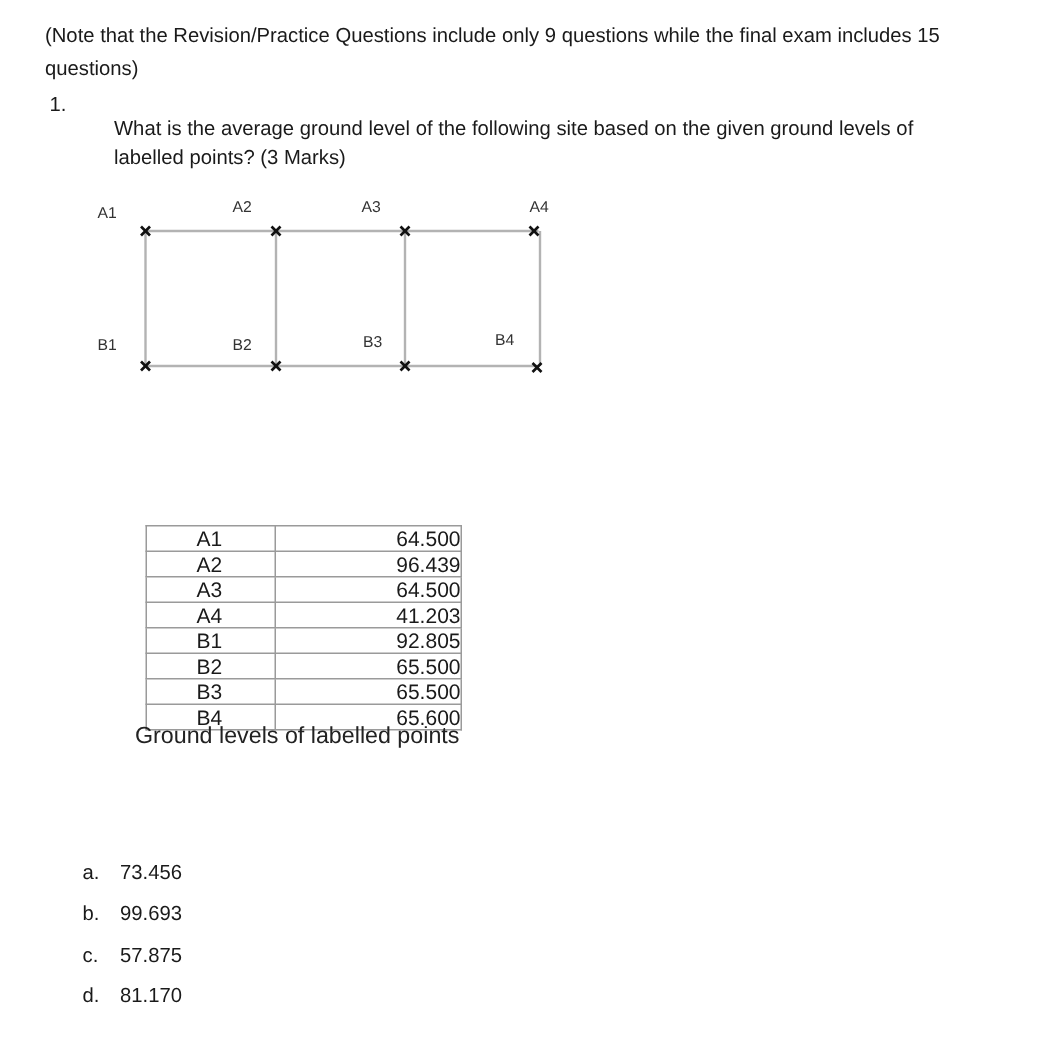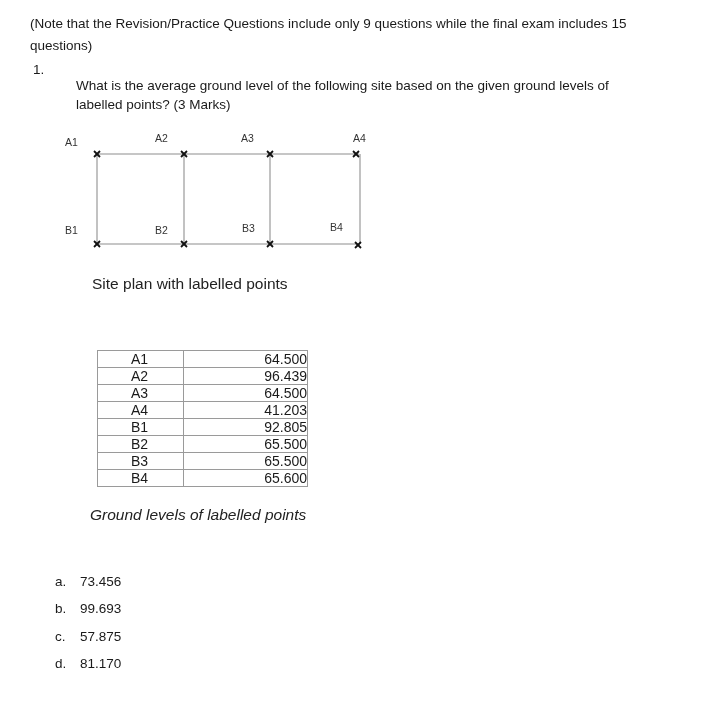--- a/index.html
+++ b/index.html
@@ -78,21 +78,20 @@
     </g>
   </svg>
   <span class="lbl" style="left:65px;top:136px;">A1</span>
   <span class="lbl" style="left:155px;top:132px;">A2</span>
   <span class="lbl" style="left:241px;top:132px;">A3</span>
   <span class="lbl" style="left:353px;top:132px;">A4</span>
   <span class="lbl" style="left:65px;top:224px;">B1</span>
   <span class="lbl" style="left:155px;top:224px;">B2</span>
   <span class="lbl" style="left:242px;top:222px;">B3</span>
   <span class="lbl" style="left:330px;top:221px;">B4</span>
-  <span class="caption" style="left:92px;top:275px;">Site plan with labelled points</span>
 </div>
 
 <table class="levels">
   <tbody>
     <tr>
         <td class="pt">A1</td>
         <td class="val">64.500</td>
       </tr>
     <tr>
         <td class="pt">A2</td>
@@ -117,21 +116,21 @@
     <tr>
         <td class="pt">B3</td>
         <td class="val">65.500</td>
       </tr>
     <tr>
         <td class="pt">B4</td>
         <td class="val">65.600</td>
       </tr>
   </tbody>
 </table>
-<span class="caption" style="left:90px;top:506px;font-style:italic;">Ground levels of labelled points</span>
+<span class="caption" style="left:90px;top:482px;">Ground levels of labelled points</span>
 
 <div class="opts doc-text">
   <div class="opt" style="top:0px;">
     <span class="l">a.</span>
     <span class="v">73.456</span>
   </div>
   <div class="opt" style="top:27px;">
     <span class="l">b.</span>
     <span class="v">99.693</span>
   </div>

